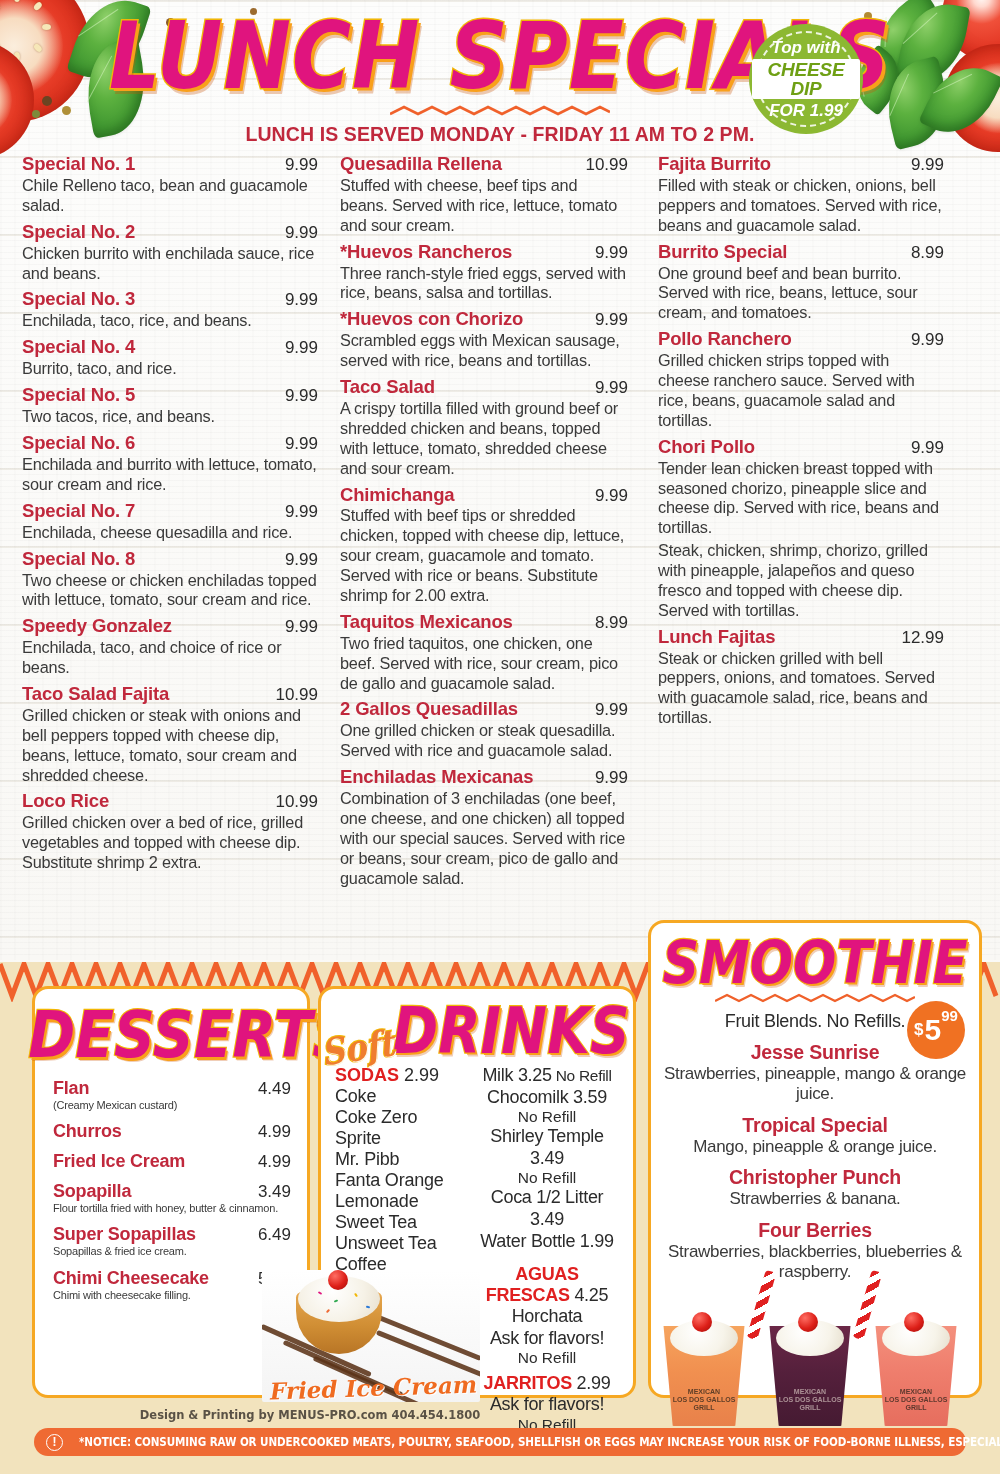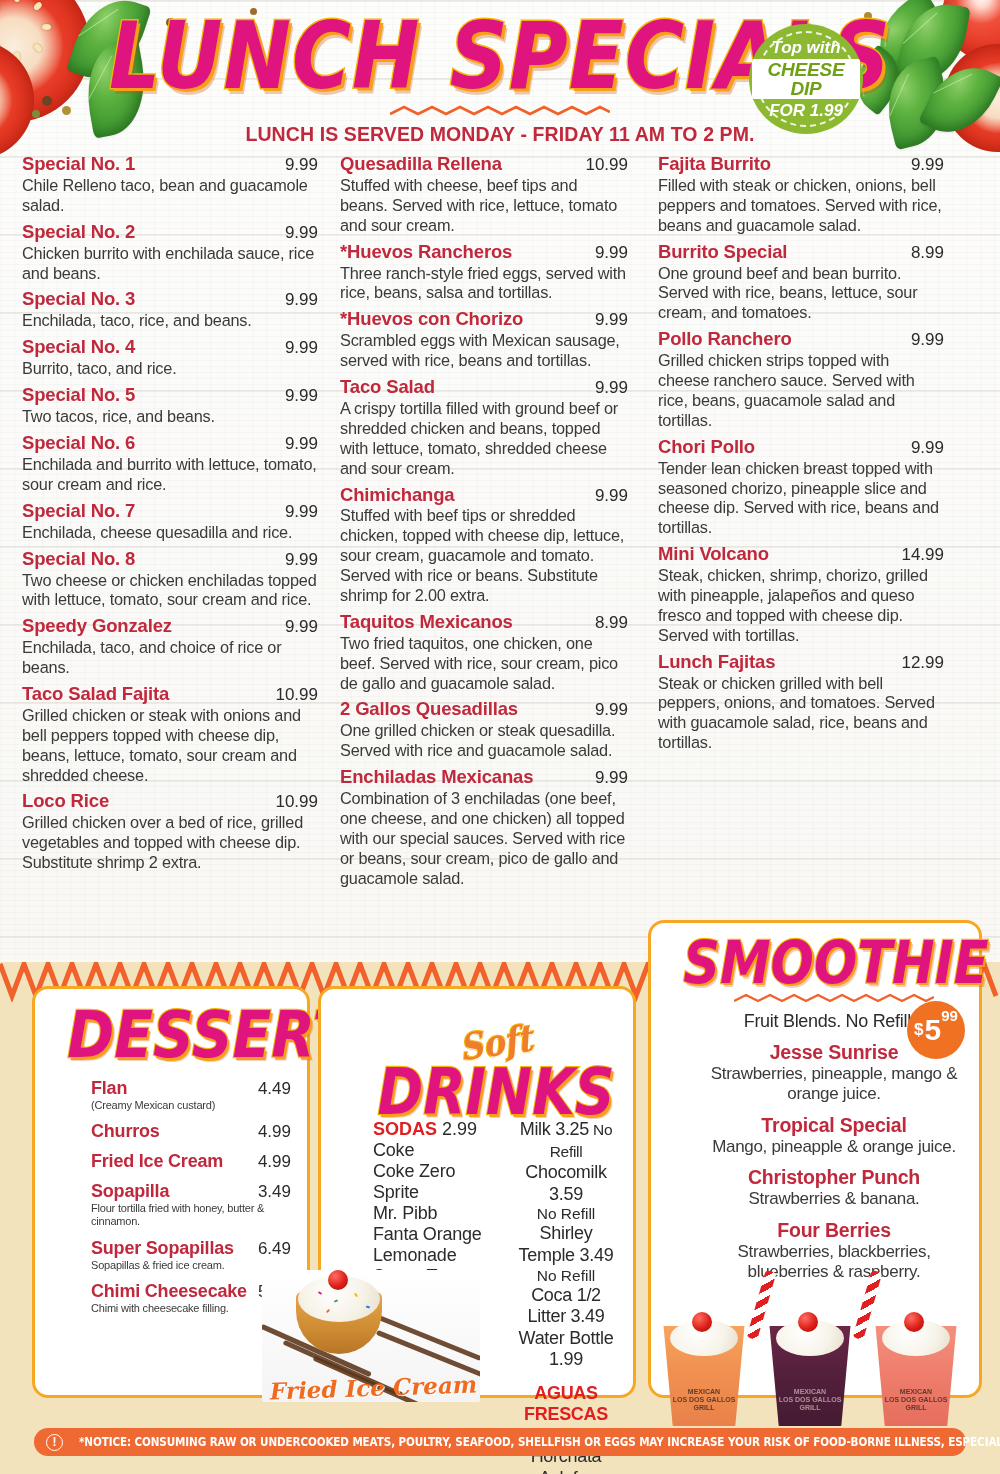--- a/index.html
+++ b/index.html
@@ -175,21 +175,20 @@
     position:absolute; left:0; top:962px; width:1000px; height:512px;
     background:#f2e3bd;
     z-index:0;
   }
 
   
   .box{
     position:absolute; background:#fff;
     border:3px solid #f6a823; border-radius:16px;
     z-index:2;
-    padding-left:38px;
   }
   .box-desserts{ left:32px; top:986px; width:278px; height:412px; }
   .box-drinks{  left:318px; top:986px; width:318px; height:412px; }
   .box-smoothie{left:648px; top:920px; width:334px; height:478px; }
 
   .sec-title{
     font-family:"DejaVu Sans", sans-serif;
     font-weight:bold; font-style:italic;
     color:#e0147e;
     -webkit-text-stroke:2px #f2b705;
@@ -546,24 +545,20 @@
           <div class="item-desc">Grilled chicken strips topped with cheese ranchero sauce. Served with rice, beans, guacamole salad and tortillas.</div>
         </div>
         <div class="item">
           <div class="item-head">
             <div class="item-name">Chori Pollo</div>
             <div class="item-price">9.99</div>
           </div>
           <div class="item-desc">Tender lean chicken breast topped with seasoned chorizo, pineapple slice and cheese dip. Served with rice, beans and tortillas.</div>
         </div>
         <div class="item">
-          <div class="item-head">
-            <div class="item-name">Mini Volcano</div>
-            <div class="item-price">14.99</div>
-          </div>
           <div class="item-desc">Steak, chicken, shrimp, chorizo, grilled with pineapple, jalapeños and queso fresco and topped with cheese dip. Served with tortillas.</div>
         </div>
         <div class="item">
           <div class="item-head">
             <div class="item-name">Lunch Fajitas</div>
             <div class="item-price">12.99</div>
           </div>
           <div class="item-desc">Steak or chicken grilled with bell peppers, onions, and tomatoes. Served with guacamole salad, rice, beans and tortillas.</div>
         </div>
       </div>
@@ -727,19 +722,20 @@
     </div>
     <div class="straw" style="left:210px; bottom:86px;"></div>
     <div class="cup" style="left:218px;">
       <div class="body" style="background:linear-gradient(180deg,#f4907d 0%, #ef7e6d 45%, #e66e5e 100%);"></div>
       <div class="whip"></div>
       <div class="cherry"></div>
       <div class="cuplogo">MEXICAN<br>LOS DOS GALLOS<br>GRILL</div>
     </div>
   </div>
 
+  <div class="credit">Design &amp; Printing by MENUS-PRO.com 404.454.1800</div>
   <div class="notice">
     <div class="warn">!</div>
     <div class="divider"></div>
     <div class="txt">*NOTICE: CONSUMING RAW OR UNDERCOOKED MEATS, POULTRY, SEAFOOD, SHELLFISH OR EGGS MAY INCREASE YOUR RISK OF FOOD-BORNE ILLNESS, ESPECIALLY IF YOU HAVE A MEDICAL CONDITION.</div>
   </div>
 
 </div>
 
 </body></html>

